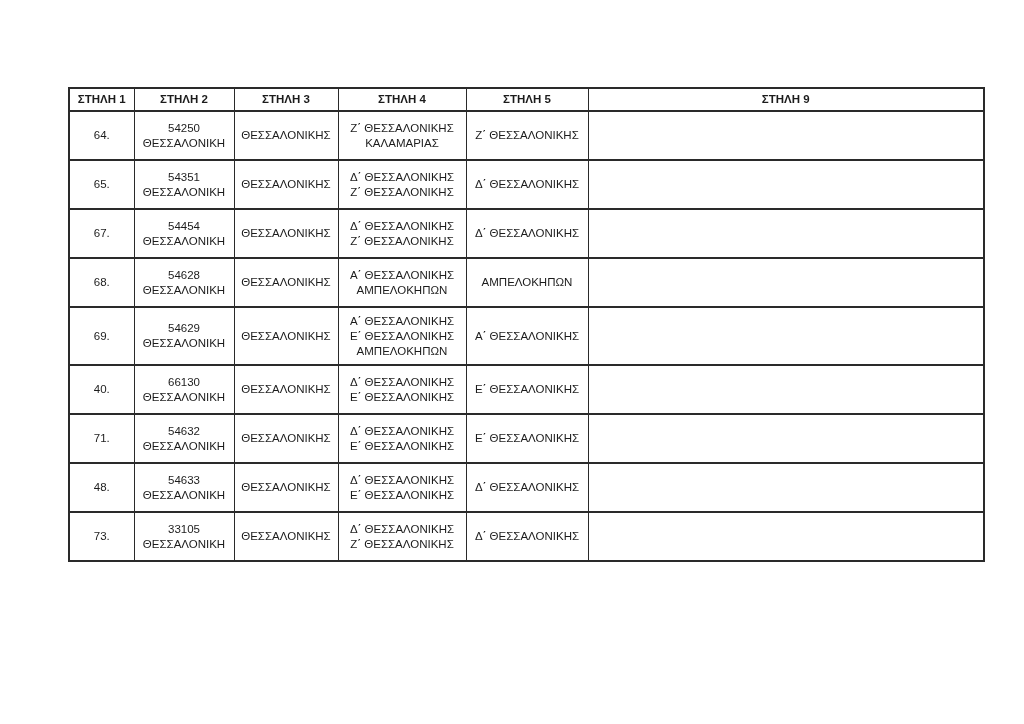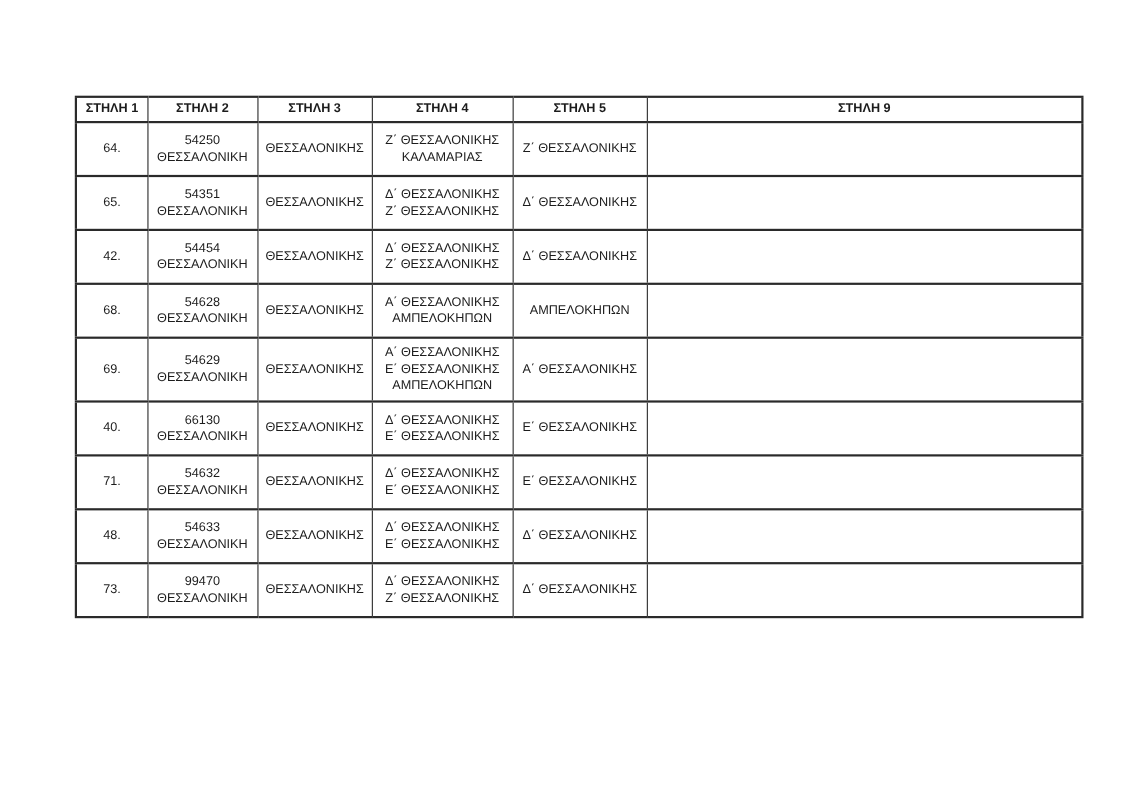--- a/index.html
+++ b/index.html
@@ -119,21 +119,21 @@
         <td>
           <span class="cell-line">Δ΄ ΘΕΣΣΑΛΟΝΙΚΗΣ</span>
           <span class="cell-line">Ζ΄ ΘΕΣΣΑΛΟΝΙΚΗΣ</span>
         </td>
         <td>Δ΄ ΘΕΣΣΑΛΟΝΙΚΗΣ</td>
         <td></td>
       </tr>
 
 
       <tr>
-        <td>42.</td>
+        <td>67.</td>
         <td>
           <span class="cell-line">54454</span>
           <span class="cell-line">ΘΕΣΣΑΛΟΝΙΚΗ</span>
         </td>
         <td>ΘΕΣΣΑΛΟΝΙΚΗΣ</td>
         <td>
           <span class="cell-line">Δ΄ ΘΕΣΣΑΛΟΝΙΚΗΣ</span>
           <span class="cell-line">Ζ΄ ΘΕΣΣΑΛΟΝΙΚΗΣ</span>
         </td>
         <td>Δ΄ ΘΕΣΣΑΛΟΝΙΚΗΣ</td>
@@ -212,21 +212,21 @@
           <span class="cell-line">Δ΄ ΘΕΣΣΑΛΟΝΙΚΗΣ</span>
           <span class="cell-line">Ε΄ ΘΕΣΣΑΛΟΝΙΚΗΣ</span>
         </td>
         <td>Δ΄ ΘΕΣΣΑΛΟΝΙΚΗΣ</td>
         <td></td>
       </tr>
 
       <tr>
         <td>73.</td>
         <td>
-          <span class="cell-line">99470</span>
+          <span class="cell-line">33105</span>
           <span class="cell-line">ΘΕΣΣΑΛΟΝΙΚΗ</span>
         </td>
         <td>ΘΕΣΣΑΛΟΝΙΚΗΣ</td>
         <td>
           <span class="cell-line">Δ΄ ΘΕΣΣΑΛΟΝΙΚΗΣ</span>
           <span class="cell-line">Ζ΄ ΘΕΣΣΑΛΟΝΙΚΗΣ</span>
         </td>
         <td>Δ΄ ΘΕΣΣΑΛΟΝΙΚΗΣ</td>
         <td></td>
       </tr>

